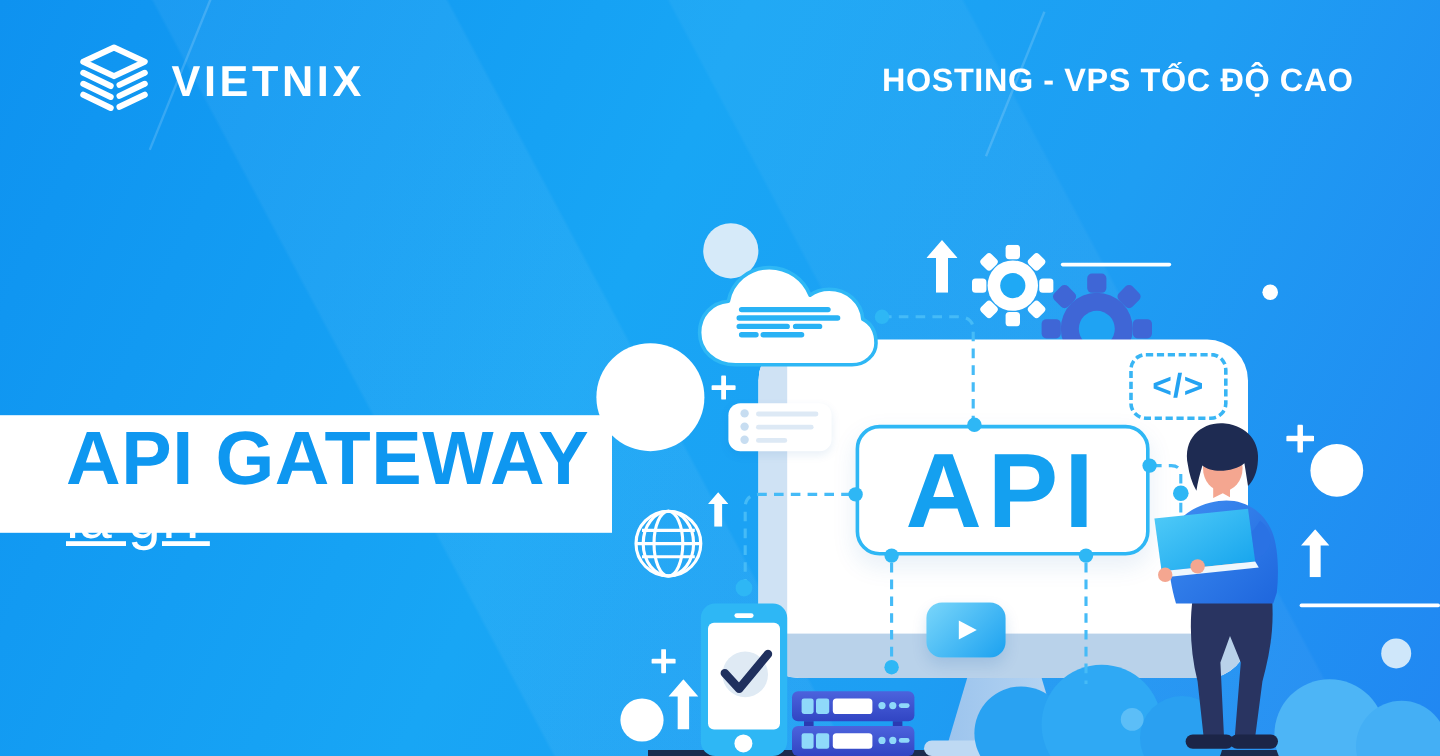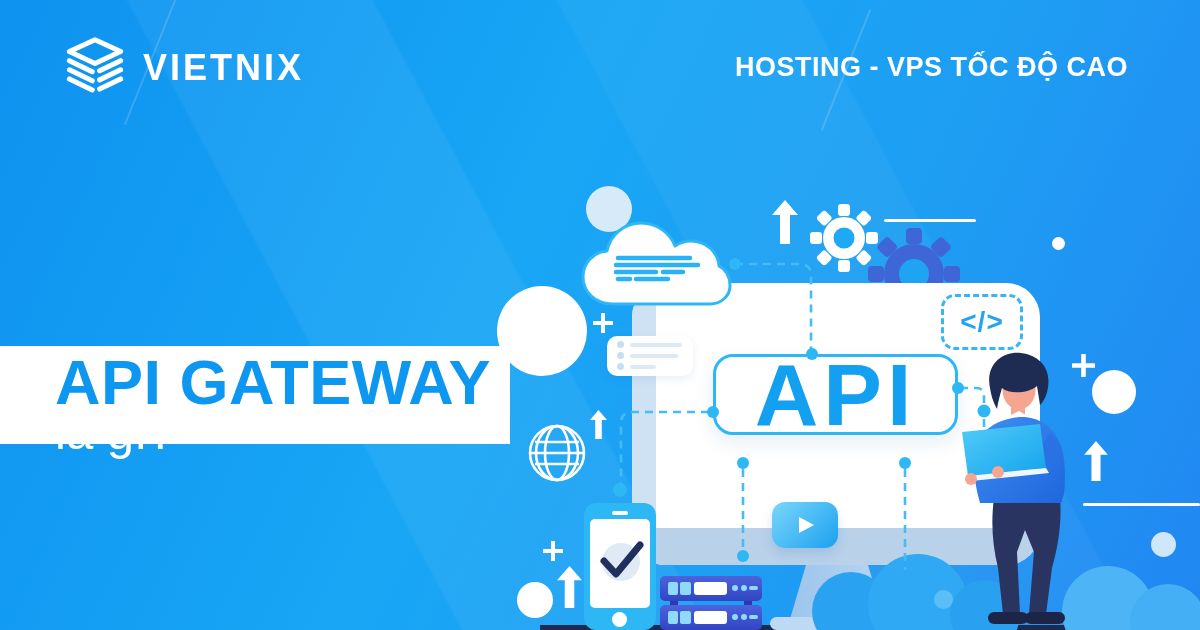--- a/index.html
+++ b/index.html
@@ -19,33 +19,33 @@
 
   
   .logo{left:63px;top:36px;display:flex;align-items:center;gap:16px;z-index:8;}
   .brand-name{color:#fff;font-weight:bold;font-size:36px;letter-spacing:3px;}
   .tagline{right:72px;top:52px;color:#fff;font-weight:bold;font-size:27px;letter-spacing:.5px;z-index:8;}
 
   
   .title-circle{left:497px;top:286px;width:90px;height:90px;background:#fff;z-index:2;}
   .title-box{left:0;top:310px;width:510px;height:98px;background:#fff;display:flex;align-items:flex-start;z-index:8;margin-top:36px;}
   .title-main{color:#0e97f0;font-weight:bold;font-size:63px;letter-spacing:.5px;padding-left:55px;white-space:nowrap;}
-  .title-sub{left:55px;top:404px;color:#fff;font-size:49px;font-weight:500;z-index:8;}
+  .title-sub{left:55px;top:404px;color:#fff;font-size:49px;font-weight:500;z-index:8;text-decoration:underline;}
 
   
   .monitor{left:632px;top:283px;width:408px;height:282px;background:#fff;border-radius:34px;overflow:hidden;z-index:2;}
   .monitor .left-bezel{position:absolute;left:0;top:0;width:24px;height:100%;background:#cfe2f4;}
   .monitor .bottom-bezel{position:absolute;left:0;top:245px;width:100%;height:37px;background:#b9d2ea;}
   .stand{left:790px;top:565px;width:94px;height:54px;background:linear-gradient(90deg,#9cc4ed,#b7d5f2);
     clip-path:polygon(17% 0,83% 0,100% 100%,0 100%);z-index:1;}
   .stand-base{left:770px;top:617px;width:135px;height:13px;background:#bed9f3;border-radius:7px;z-index:3;}
   .floor{left:540px;top:625px;width:660px;height:5px;background:#1c2b4e;z-index:2;}
 
   
-  .api-box{left:713px;top:354px;width:245px;height:81px;background:#fff;border:3px solid #2eb7f5;border-radius:20px;
+  .api-box{left:713px;top:354px;width:245px;height:109px;background:#fff;border:3px solid #2eb7f5;border-radius:20px;
     box-sizing:border-box;display:flex;align-items:center;justify-content:center;z-index:5;
     box-shadow:0 8px 20px rgba(20,100,180,.10);}
   .api-box span{color:#14a0f0;font-weight:bold;font-size:88px;letter-spacing:5px;line-height:1;}
 
   
   .code-box{left:941px;top:294px;width:82px;height:56px;border:3px dashed #38b5f4;border-radius:14px;box-sizing:border-box;
     display:flex;align-items:center;justify-content:center;z-index:5;}
   .code-box span{color:#24a3f2;font-weight:bold;font-size:28px;letter-spacing:1px;}
 
   

